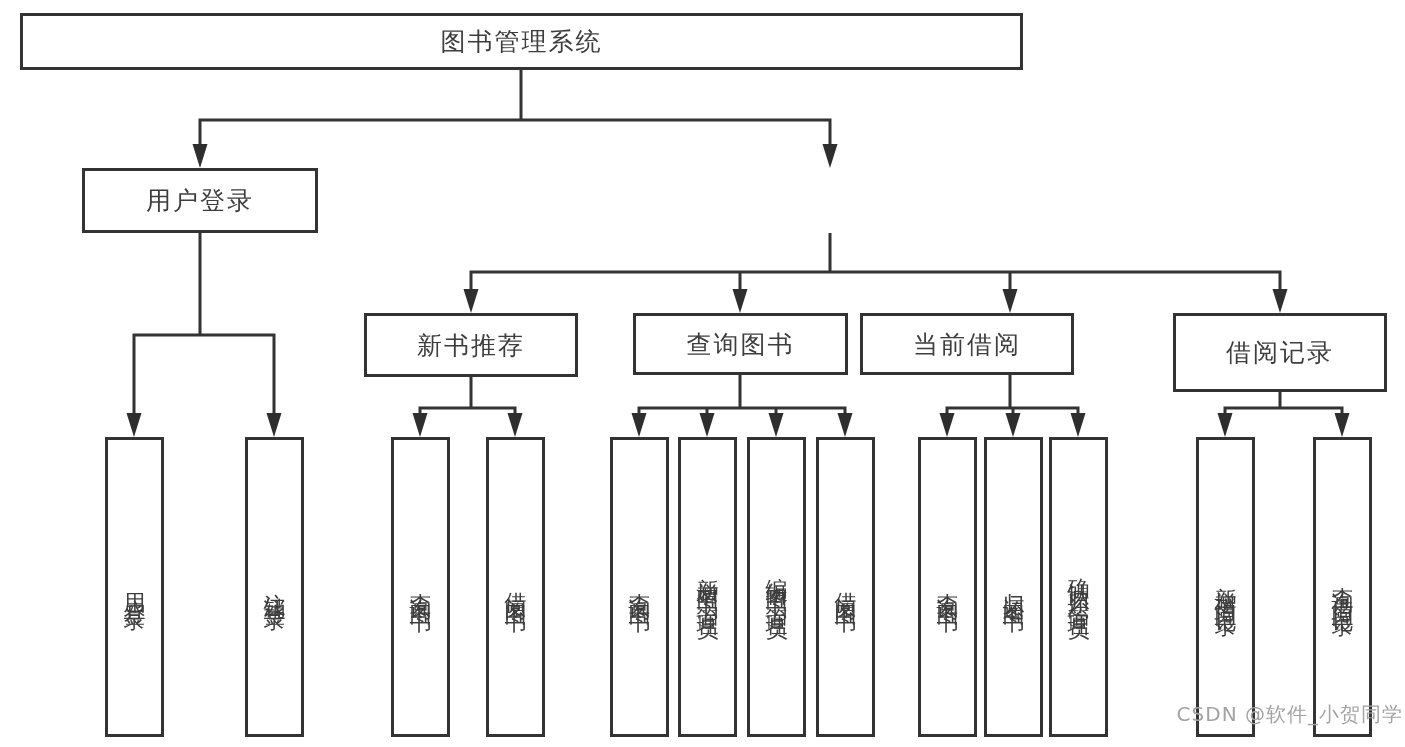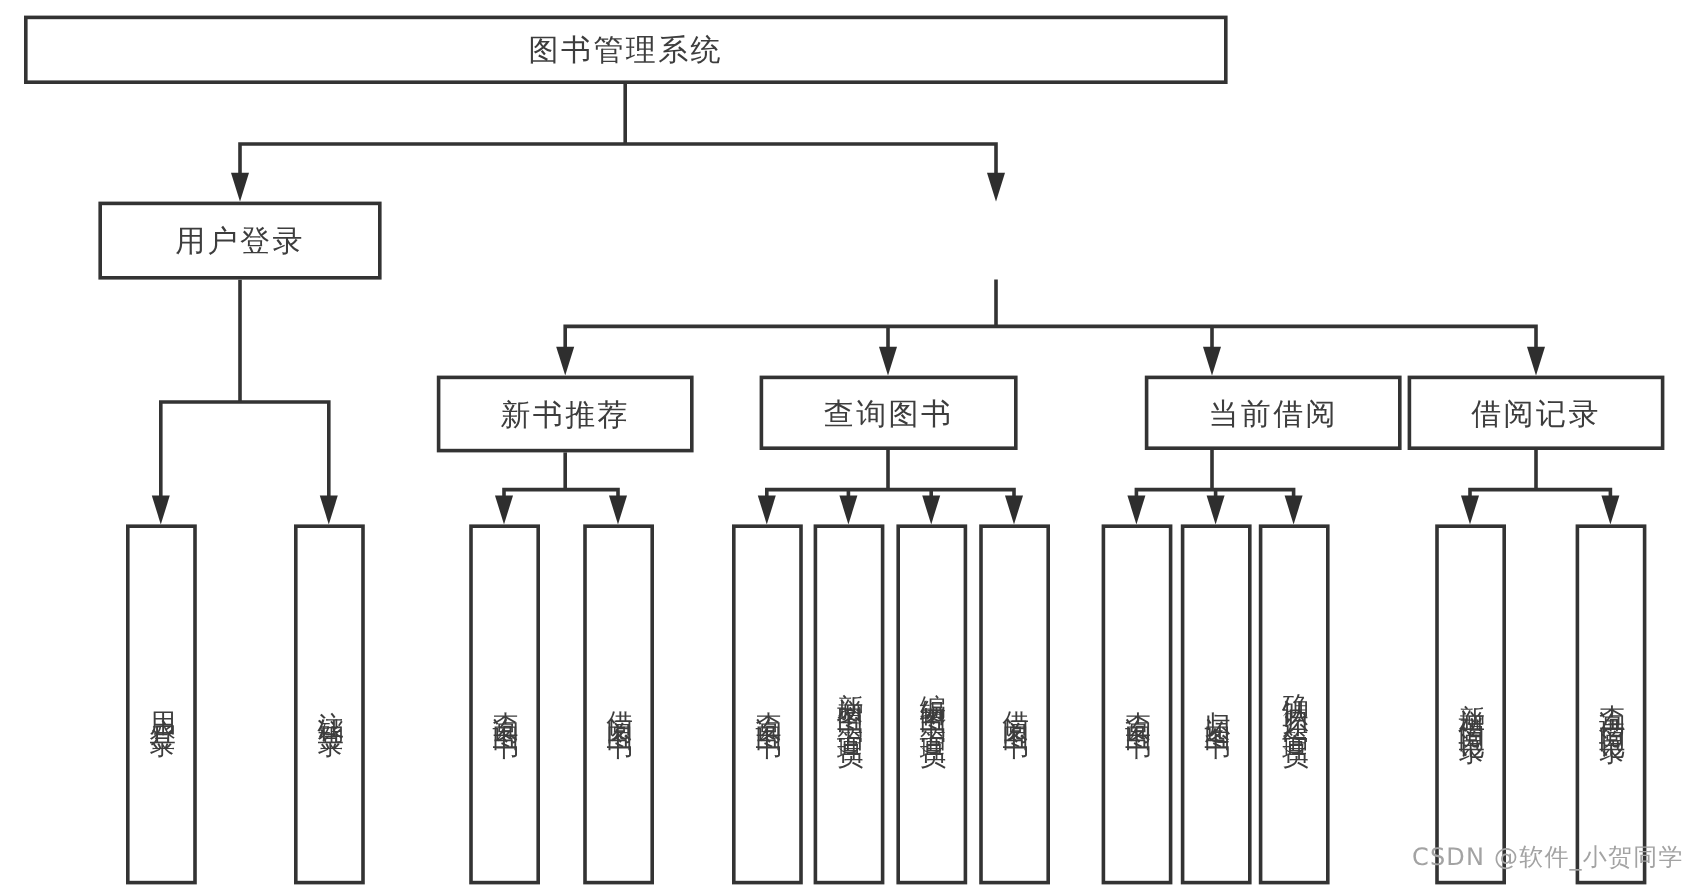--- a/index.html
+++ b/index.html
@@ -99,24 +99,24 @@
   <div class="node" style="left:82px;top:168px;width:236px;height:65px">
     <span class="lbl">用户登录</span>
   </div>
 
   <div class="node" style="left:364px;top:313px;width:214px;height:64px">
     <span class="lbl">新书推荐</span>
   </div>
   <div class="node" style="left:633px;top:313px;width:215px;height:62px">
     <span class="lbl">查询图书</span>
   </div>
-  <div class="node" style="left:954px;top:313px;width:214px;height:62px">
+  <div class="node" style="left:860px;top:313px;width:214px;height:62px">
     <span class="lbl">当前借阅</span>
   </div>
-  <div class="node" style="left:1173px;top:313px;width:214px;height:62px">
+  <div class="node" style="left:1173px;top:313px;width:214px;height:79px">
     <span class="lbl">借阅记录</span>
   </div>
 
   <div class="node leaf" style="left:105px;top:437px;width:59px;height:300px">
     <span class="lbl">用户登录</span>
   </div>
   <div class="node leaf" style="left:245px;top:437px;width:59px;height:300px">
     <span class="lbl">注销登录</span>
   </div>
 

